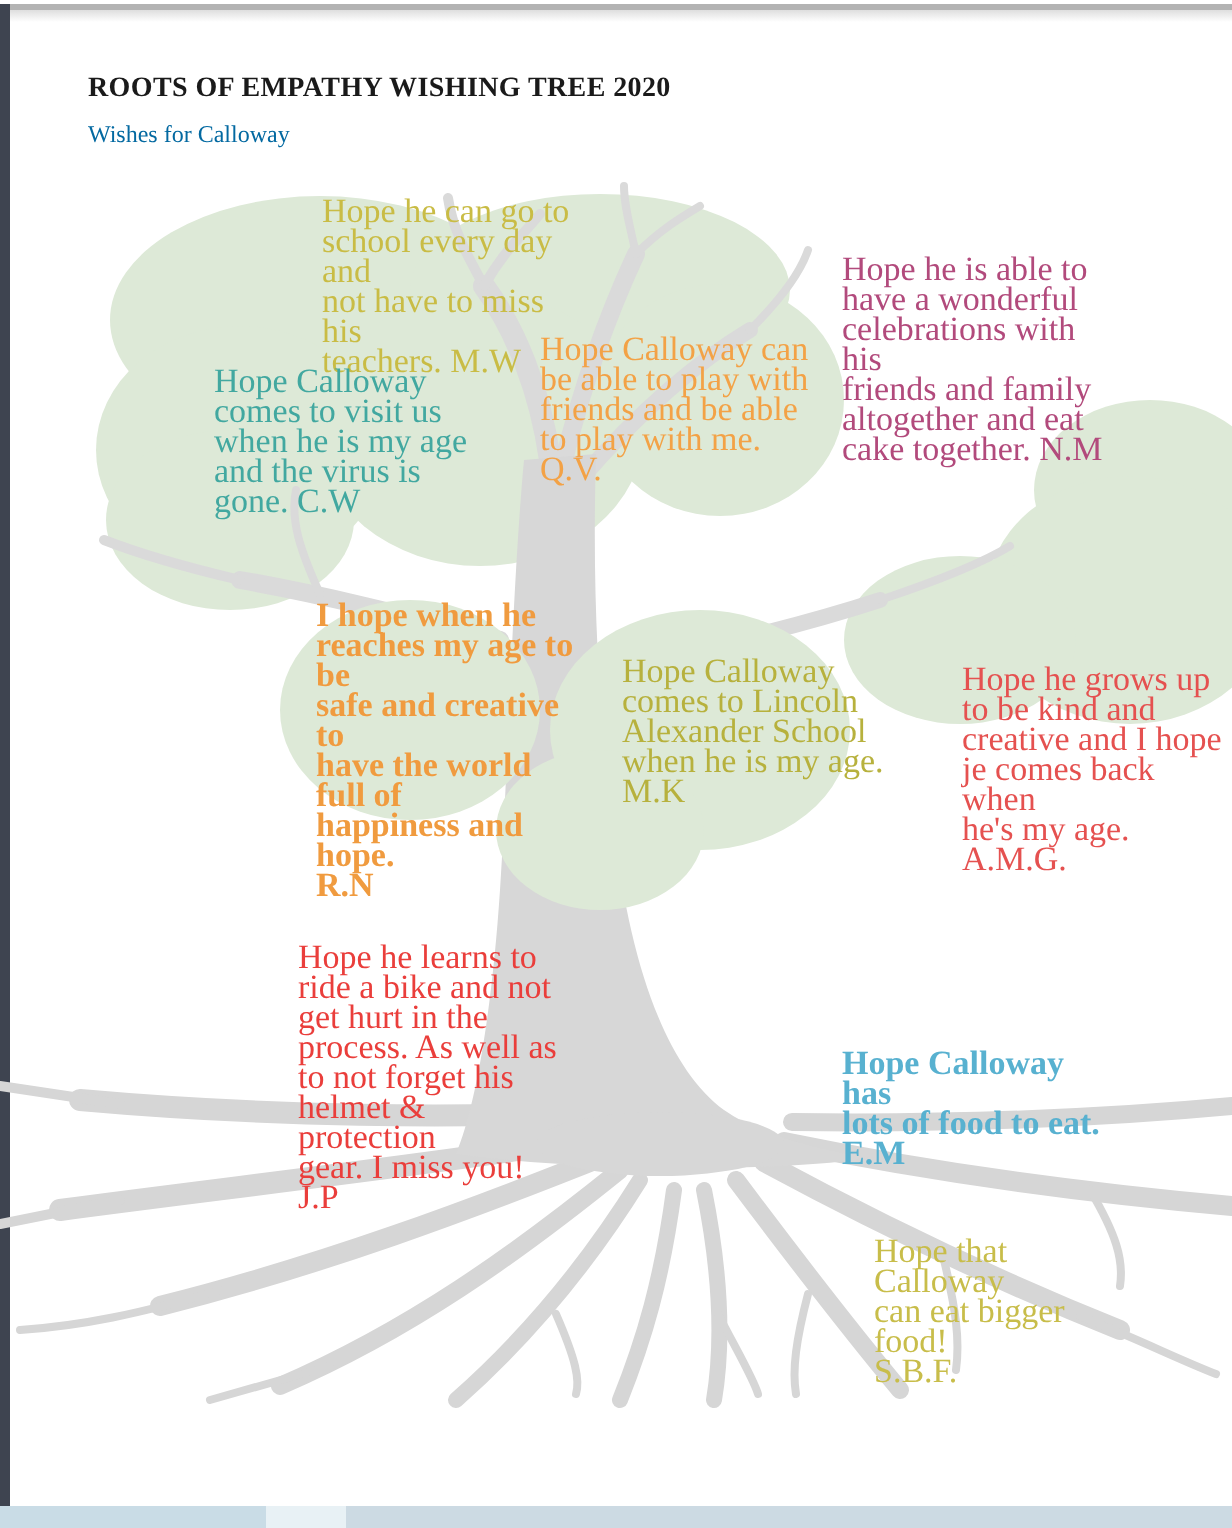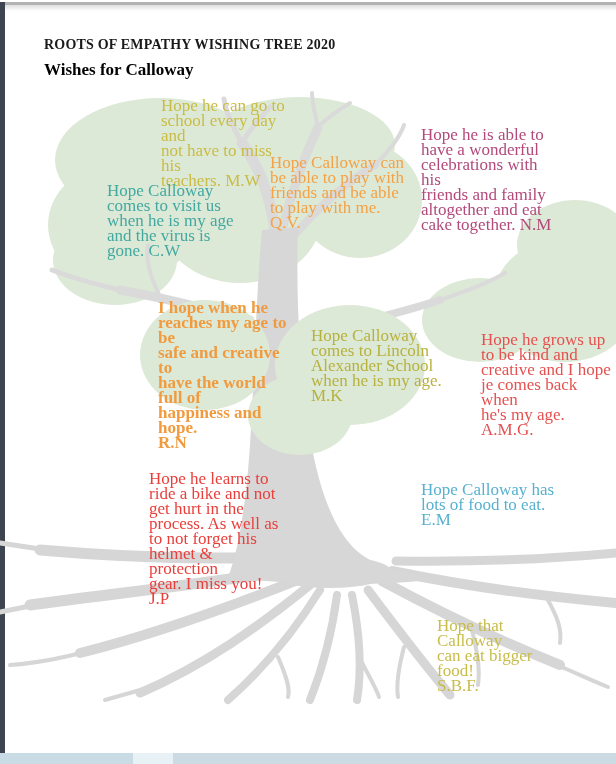--- a/index.html
+++ b/index.html
@@ -7,38 +7,38 @@
   .abs{position:absolute;}
   
   #left-edge{left:0;top:2px;width:5px;height:762px;background:var(--left-edge);}
   #top-line{left:0;top:2px;width:616px;height:3px;background:var(--top-line);}
   #top-fade{left:0;top:5px;width:616px;height:6px;background:linear-gradient(#dedede,#ffffff);}
   #scrollbar{left:0;top:753px;width:616px;height:11px;background:var(--scroll-track2);}
   #scroll-left{position:absolute;left:0;top:0;width:133px;height:11px;background:var(--scroll-track);}
   #scroll-thumb{position:absolute;left:133px;top:0;width:40px;height:11px;background:var(--scroll-thumb);}
   
   #kicker{left:44px;top:37px;font-weight:bold;font-size:14px;letter-spacing:.2px;color:var(--ink);}
-  #doc-title{left:44px;top:60px;font-weight:bold;font-size:17px;color:#000000;}
+  #doc-title{left:44px;top:60px;font-weight:normal;font-size:12px;color:#0369a1;}
   
   #tree{left:0;top:85px;width:616px;height:680px;}
   .leaf{fill:var(--foliage);}
   .trunk{fill:var(--trunk);}
   .branch{stroke:var(--branch);fill:none;stroke-linecap:round;}
   .root{stroke:var(--root);fill:none;stroke-linecap:round;}
   
   .wish{position:absolute;font-size:17px;line-height:15px;white-space:pre-line;width:135px;}
   .w-mw {left:161px;top:98px;}
   .w-cw {left:107px;top:183px;}
-  .w-qv {left:270px;top:155px;}
+  .w-qv {left:270px;top:167px;}
   .w-nm {left:421px;top:127px;}
   .w-rn {left:158px;top:300px;font-weight:bold;}
   .w-mk {left:311px;top:328px;}
   .w-amg{left:481px;top:332px;}
   .w-jp {left:105px;top:471px;}
-  .w-em {left:421px;top:482px;}
+  .w-em {left:421px;top:524px;font-weight:bold;}
   .w-sbf{left:437px;top:570px;margin-top:48px;}
 </style>
 </head>
 <body>
 
 <div class="abs" id="top-line"></div>
 <div class="abs" id="top-fade"></div>
 <div class="abs" id="left-edge"></div>
 
 <div class="abs" id="kicker">ROOTS OF EMPATHY WISHING TREE 2020</div>

